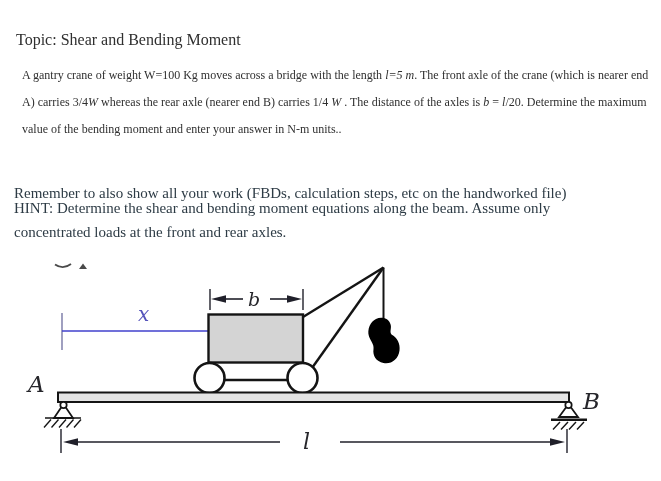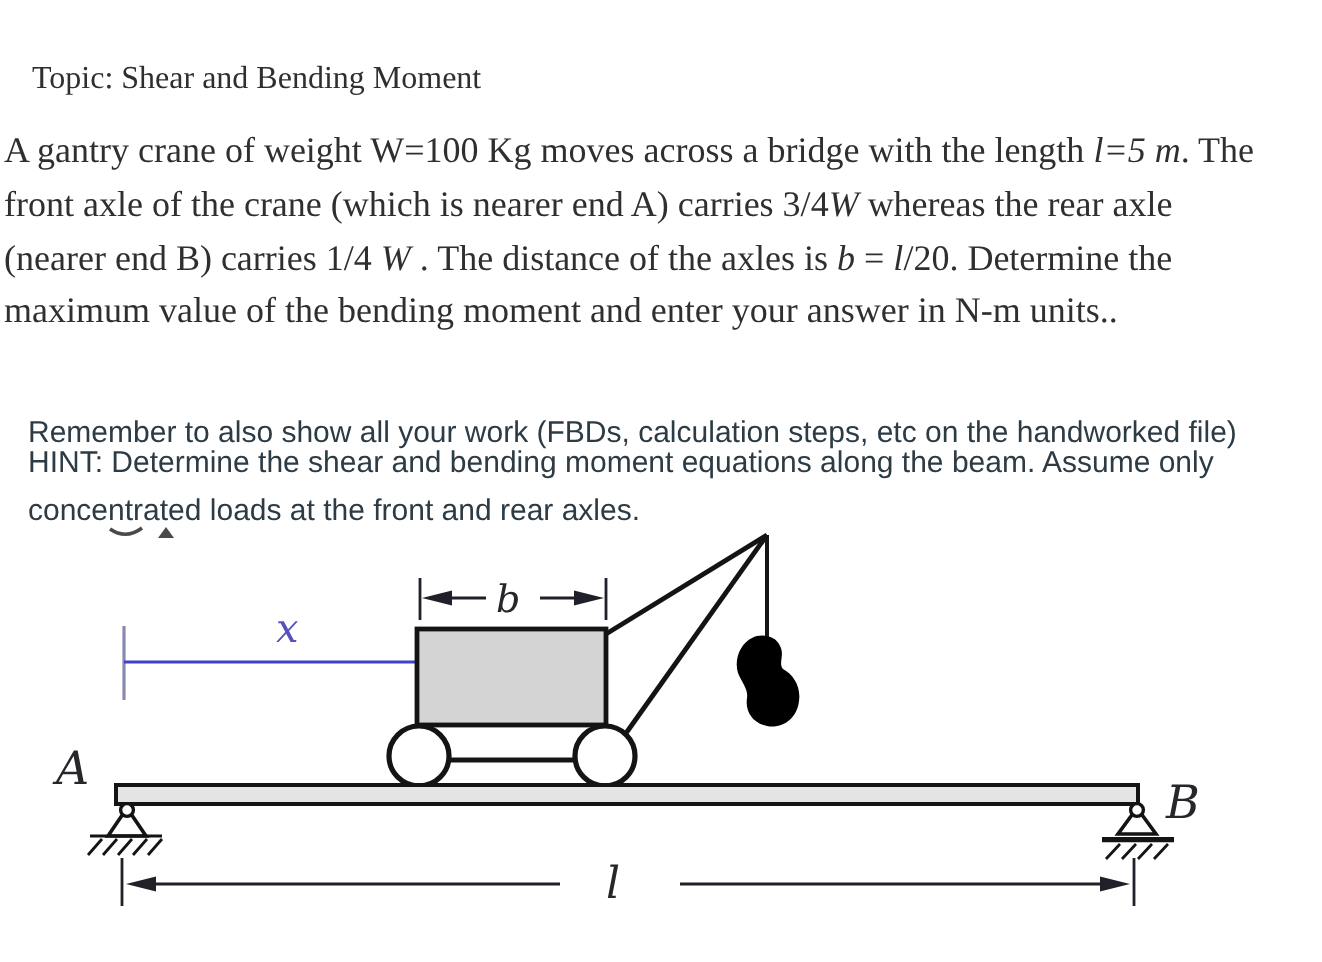--- a/index.html
+++ b/index.html
@@ -3,23 +3,23 @@
 <meta charset="utf-8">
 <style>
   :root{
     --bg:#ffffff; --serif-ink:#2f2f2f; --sans-ink:#2d3b45; --line:#141414;
     --cart:#d4d4d4; --beam:#e4e4e4; --blue:#4040cc; --blue-label:#5553bb;
   }
   html,body{margin:0;padding:0;}
   body{width:661px;height:481px;background:var(--bg);overflow:hidden;position:relative;}
   .stage{position:relative;width:601px;height:481px;border-radius:24px;}
   .serif{font-family:"Liberation Serif","DejaVu Serif",serif;color:var(--serif-ink);}
-  .sans{font-family:Liberation Sans, sans-serif;color:var(--sans-ink);margin-top:24px;}
+  .sans{font-family:Liberation Serif, serif;color:var(--sans-ink);}
   .topic{position:absolute;left:16px;top:31px;font-size:16px;}
-  .problem{position:absolute;left:2px;top:62px;width:636px;font-size:18px;line-height:26.8px;}
+  .problem{position:absolute;left:22px;top:62px;width:636px;font-size:12px;line-height:26.8px;}
   .it{font-style:italic;}
   .note{position:absolute;left:14px;top:181px;width:620px;font-size:15px;line-height:24px;}
   .hint{position:absolute;left:14px;top:196px;width:600px;font-size:15px;line-height:24px;}
   .fig{position:absolute;left:0;top:250px;}
   .ln{stroke:var(--line);fill:none;}
   .cart{fill:var(--cart);stroke:var(--line);}
   .beam{fill:var(--beam);stroke:var(--line);}
   .wheel{fill:#ffffff;stroke:var(--line);}
   .sup{fill:#ffffff;stroke:var(--line);}
   .dim{stroke:#20202a;fill:none;}

